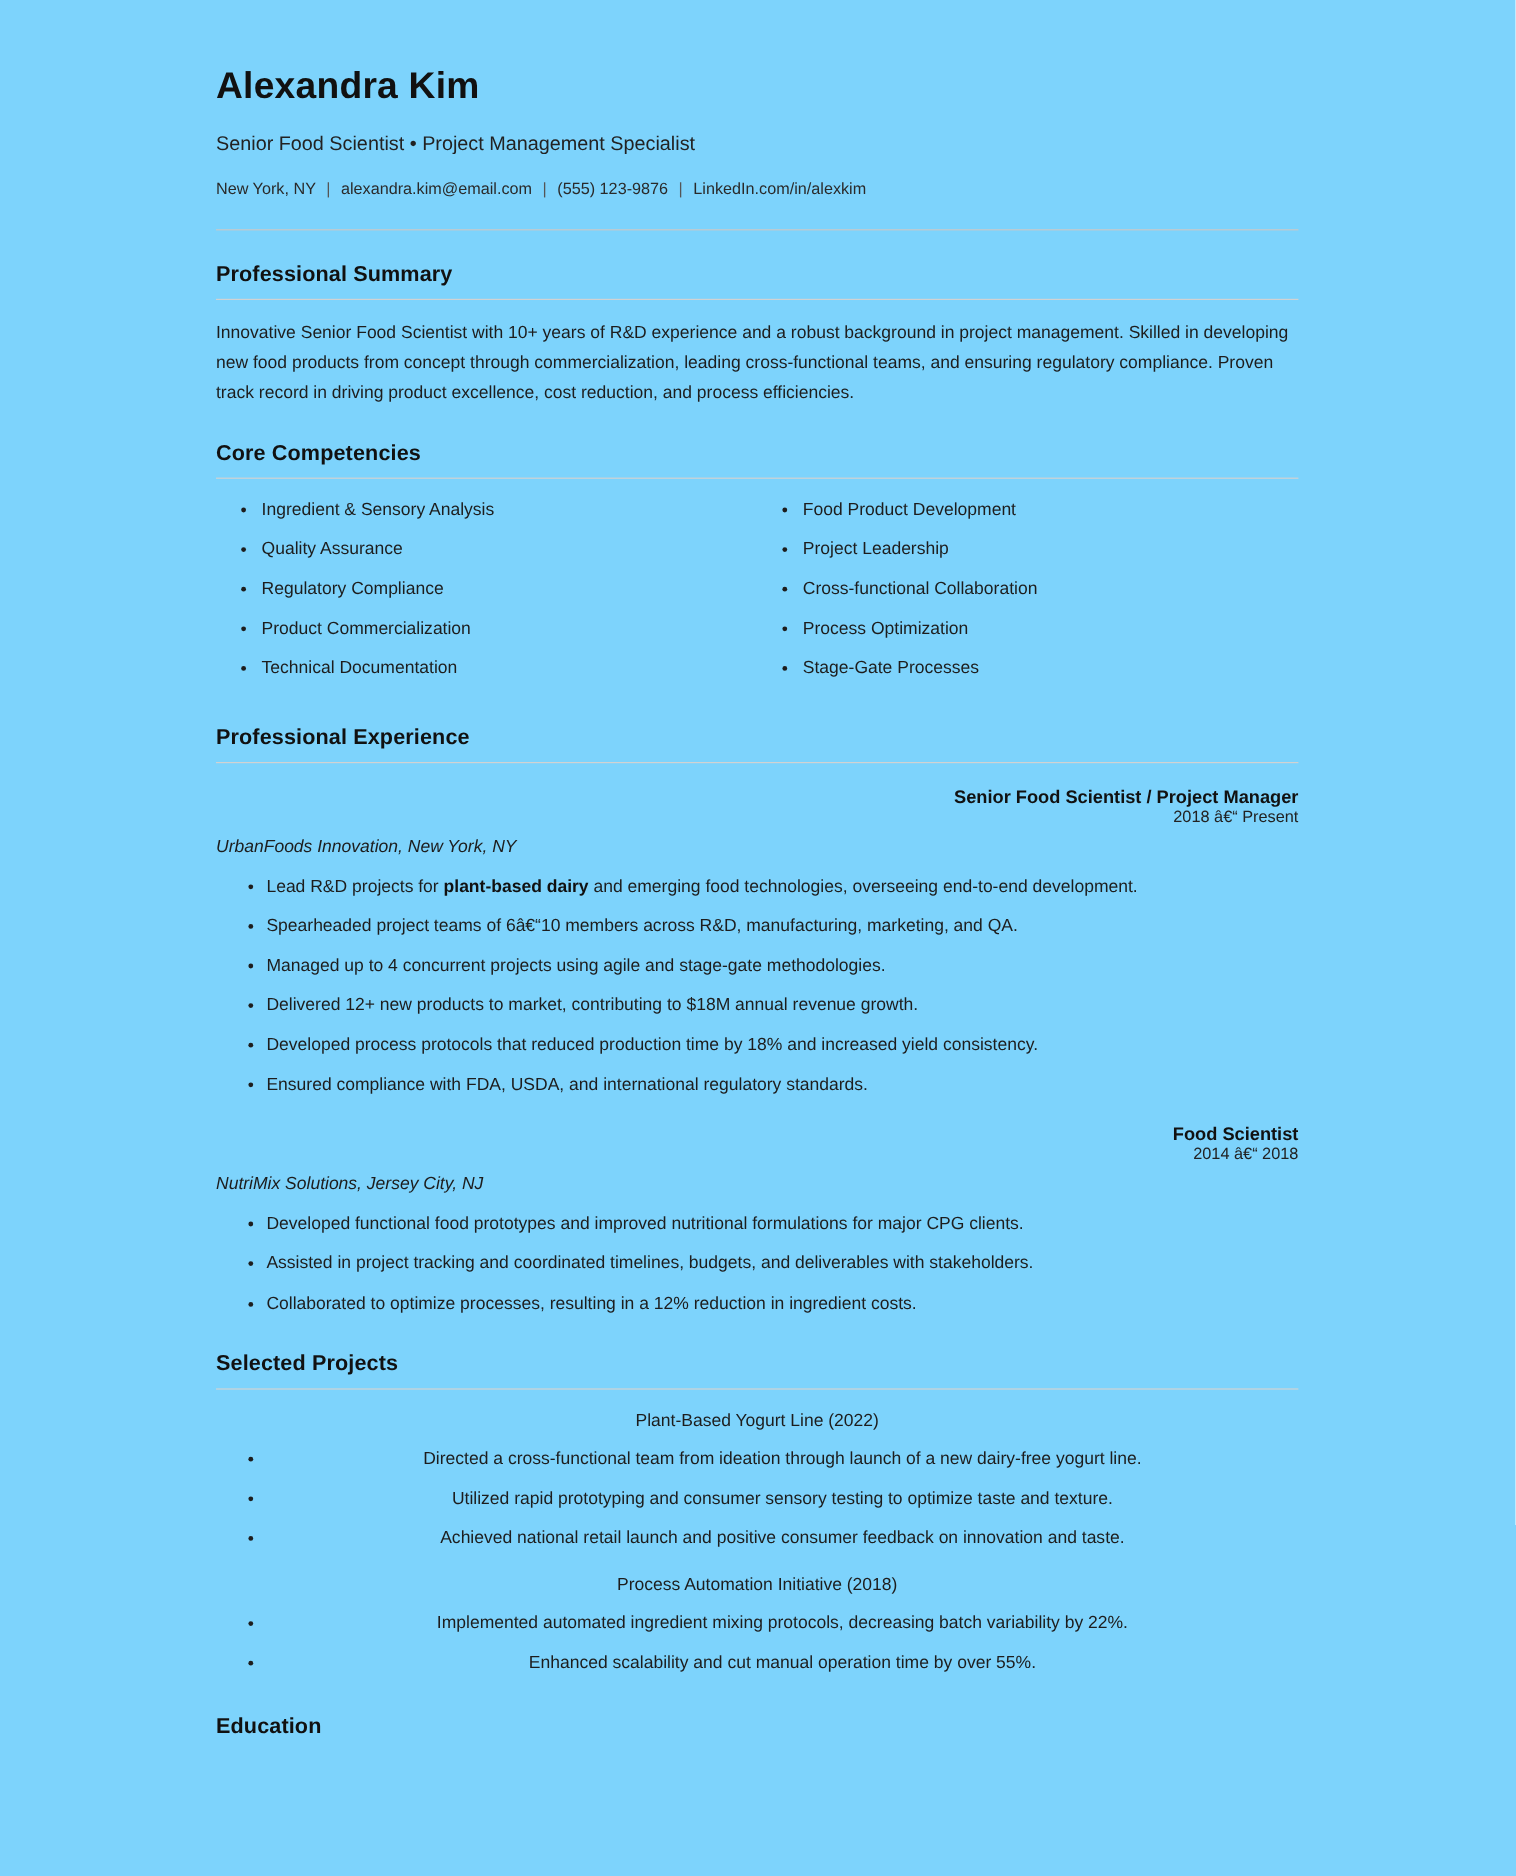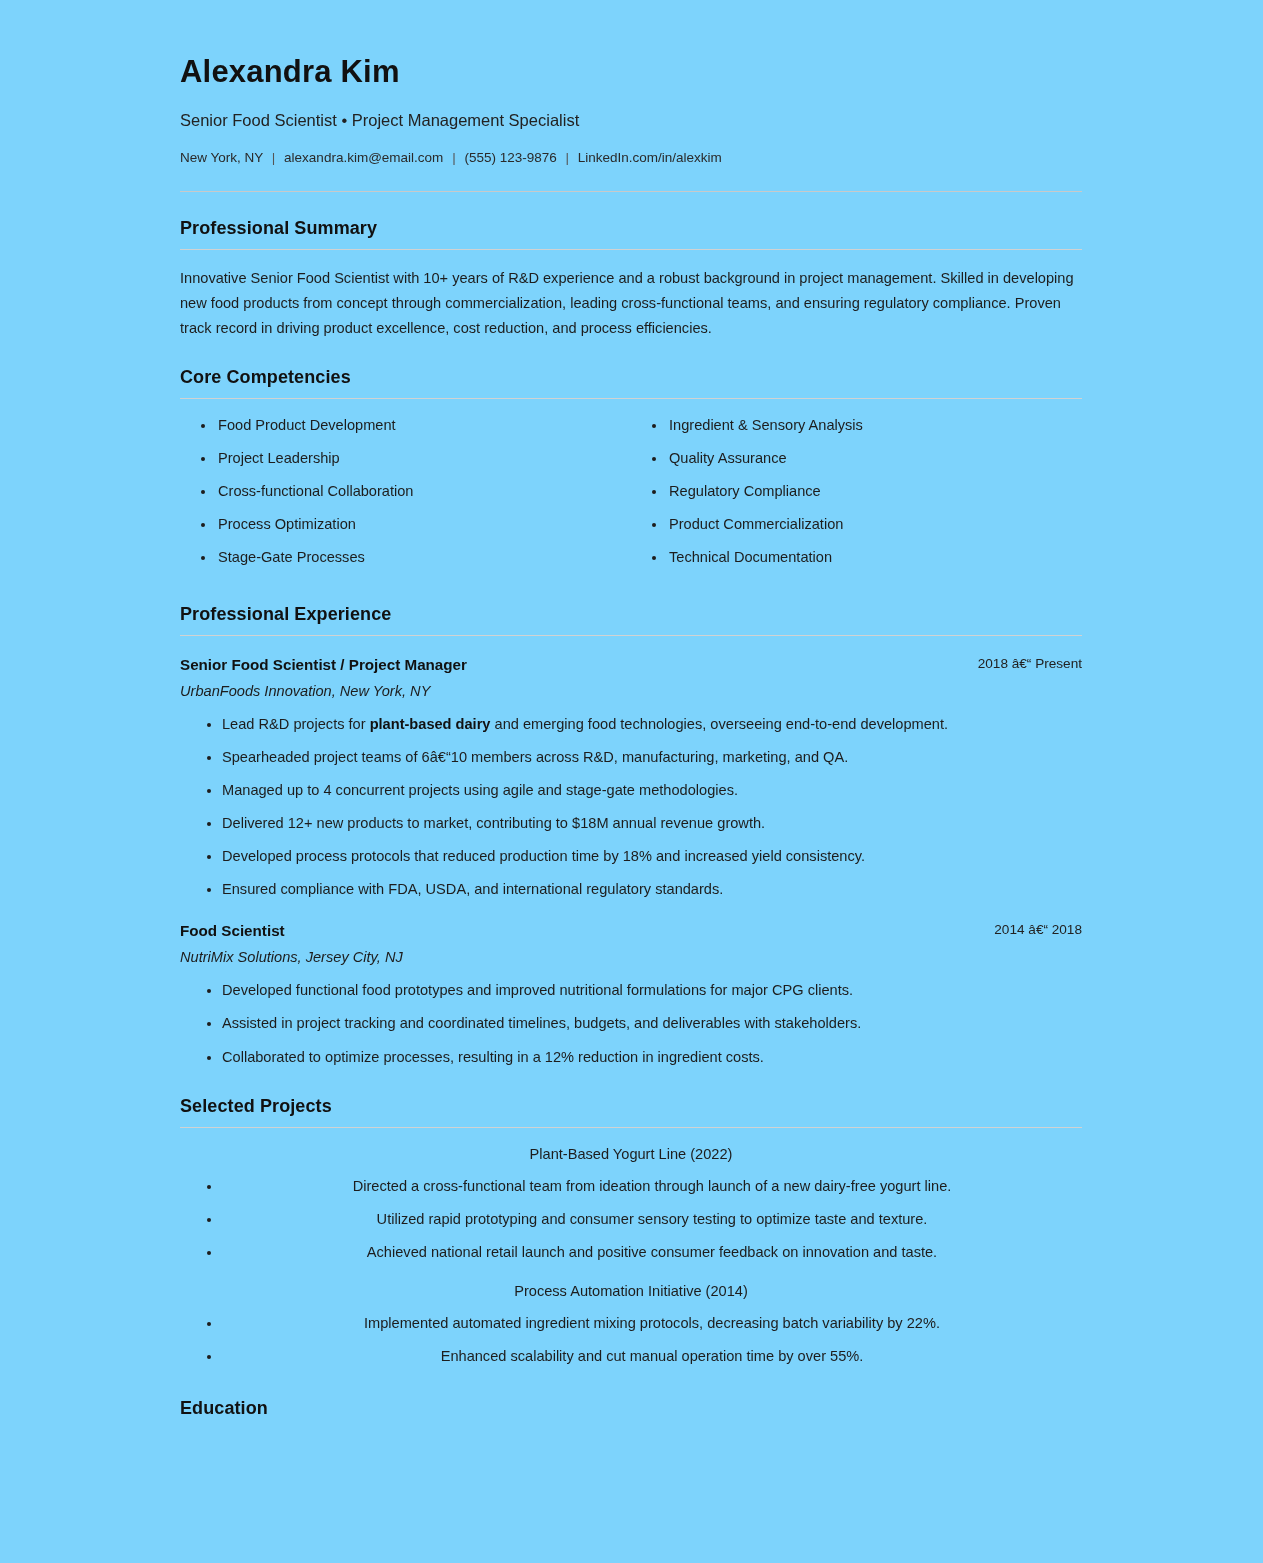--- a/index.html
+++ b/index.html
@@ -102,22 +102,23 @@
     margin: 0 0 7px 0;
     padding-left: 2px;
   }
 
   
   .job {
     margin-top: 20px;
   }
   .job-head {
     display: flex;
-    align-items: flex-start;
+    align-items: flex-end;
     justify-content: space-between;
+    flex-direction: column;
   }
   .job-title {
     font-size: 15.2px;
     font-weight: bold;
     color: #111111;
   }
   .job-dates {
     font-size: 13.6px;
     color: #222222;
     white-space: nowrap;
@@ -201,34 +202,34 @@
       <hr class="section-rule">
       <p class="paragraph">Innovative Senior Food Scientist with 10+ years of R&amp;D experience and a robust background in project management. Skilled in developing new food products from concept through commercialization, leading cross-functional teams, and ensuring regulatory compliance. Proven track record in driving product excellence, cost reduction, and process efficiencies.</p>
     </div>
 
     <div class="section">
       <h2 class="section-title">Core Competencies</h2>
       <hr class="section-rule">
       <div class="comp-wrap">
         <div class="comp-col">
           <ul class="bullets">
+            <li>Ingredient &amp; Sensory Analysis</li>
+            <li>Quality Assurance</li>
+            <li>Regulatory Compliance</li>
+            <li>Product Commercialization</li>
+            <li>Technical Documentation</li>
+          </ul>
+        </div>
+        <div class="comp-col">
+          <ul class="bullets">
             <li>Food Product Development</li>
             <li>Project Leadership</li>
             <li>Cross-functional Collaboration</li>
             <li>Process Optimization</li>
             <li>Stage-Gate Processes</li>
-          </ul>
-        </div>
-        <div class="comp-col">
-          <ul class="bullets">
-            <li>Ingredient &amp; Sensory Analysis</li>
-            <li>Quality Assurance</li>
-            <li>Regulatory Compliance</li>
-            <li>Product Commercialization</li>
-            <li>Technical Documentation</li>
           </ul>
         </div>
       </div>
     </div>
 
     <div class="section">
       <h2 class="section-title">Professional Experience</h2>
       <hr class="section-rule">
 
       <div class="job">
@@ -268,21 +269,21 @@
       <div class="project">
         <div class="project-name">Plant-Based Yogurt Line (2022)</div>
         <ul class="proj-bullets">
           <li>Directed a cross-functional team from ideation through launch of a new dairy-free yogurt line.</li>
           <li>Utilized rapid prototyping and consumer sensory testing to optimize taste and texture.</li>
           <li>Achieved national retail launch and positive consumer feedback on innovation and taste.</li>
         </ul>
       </div>
 
       <div class="project">
-        <div class="project-name">Process Automation Initiative (2014)</div>
+        <div class="project-name">Process Automation Initiative (2018)</div>
         <ul class="proj-bullets">
           <li>Implemented automated ingredient mixing protocols, decreasing batch variability by 22%.</li>
           <li>Enhanced scalability and cut manual operation time by over 55%.</li>
         </ul>
       </div>
     </div>
 
     <div class="section clipped">
       <h2 class="section-title">Education</h2>
     </div>

